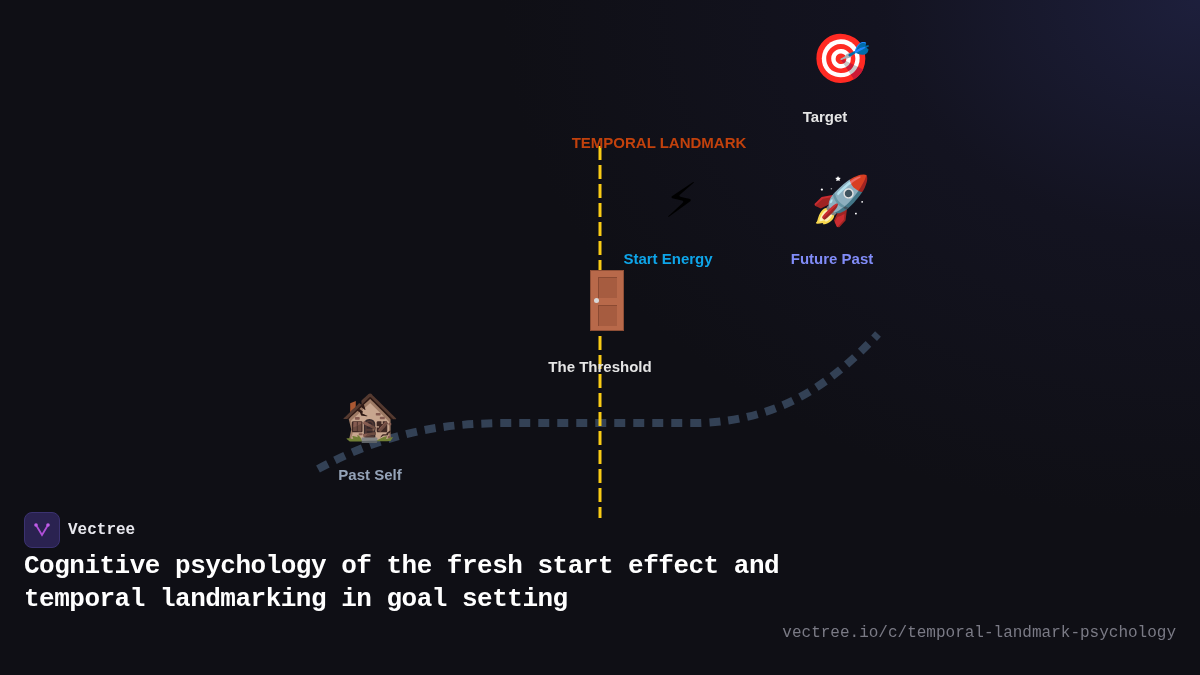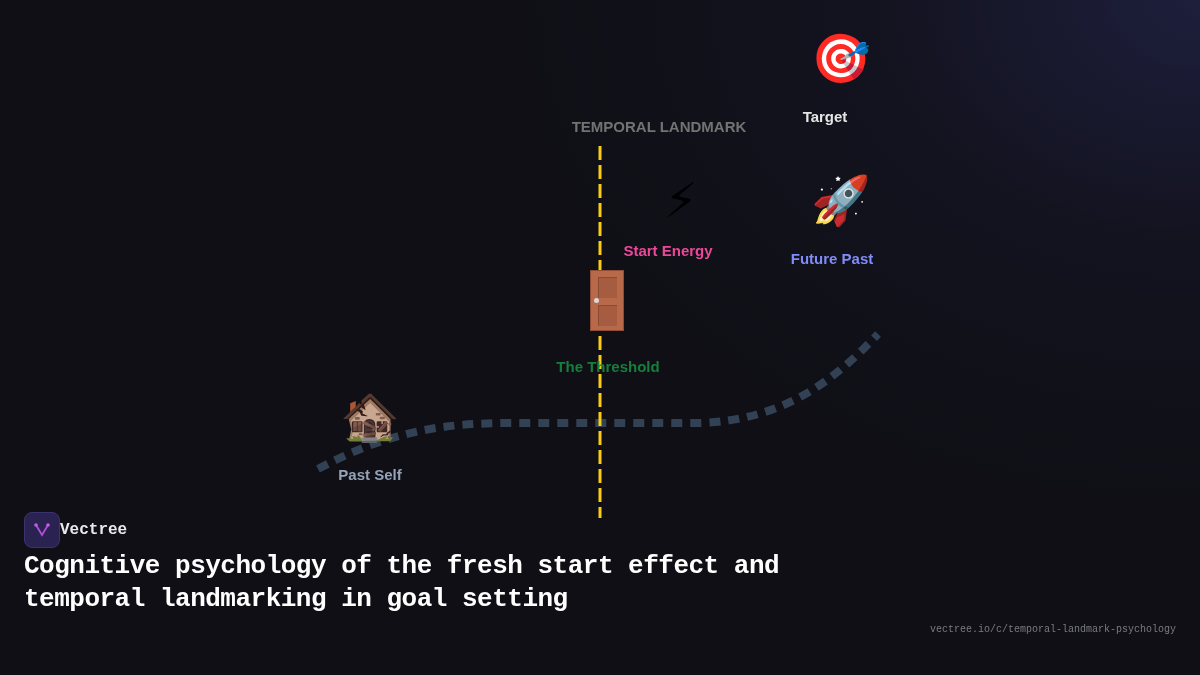--- a/index.html
+++ b/index.html
@@ -14,66 +14,66 @@
   }
   .diagram { position:absolute; left:0; top:0; width:1200px; height:675px; }
   .node-icon {
     position:absolute; font-size:48px; line-height:1; text-align:center;
     font-family:"DejaVu Sans", sans-serif; width:70px;
   }
   .node-label {
     position:absolute; font-weight:bold; font-size:15px; white-space:nowrap;
     transform:translateX(-50%);
   }
-  .brand { position:absolute; left:24px; top:512px; display:flex; align-items:center; }
+  .brand { position:absolute; left:24px; top:512px; display:flex; align-items:center; gap:8px; }
   .brand-logo {
     width:34px; height:34px; border-radius:8px; background:#2a2250;
     border:1px solid #3b3270; display:flex; align-items:center; justify-content:center;
   }
   .brand-name { font-family:"Liberation Mono", monospace; font-weight:bold; font-size:16px; color:#e8e8ee; }
   .title {
     position:absolute; left:24px; top:550px; width:860px;
     font-family:"Liberation Mono", monospace; font-weight:bold; font-size:26px;
     line-height:33px; color:#ffffff; letter-spacing:-0.5px;
   }
   .url {
     position:absolute; right:24px; top:624px;
-    font-family:"Liberation Mono", monospace; font-size:10px; color:#7a7a85;
+    font-family:"Liberation Mono", monospace; font-size:16px; color:#7a7a85;
   }
 </style>
 </head>
 <body>
 
 <div class="bg-glow"></div>
 
 <div class="diagram">
   <svg width="1200" height="675" style="position:absolute;left:0;top:0;">
 
     <path d="M318,469 C400,425 460,423 520,423 L700,423 C780,420 830,385 878,334" fill="none" stroke="#334155" stroke-width="8" stroke-dasharray="11,8"></path>
 
     <line x1="600" y1="146" x2="600" y2="518" stroke="#facc15" stroke-width="3" stroke-dasharray="14,5"></line>
   </svg>
 
-  <div class="node-label" style="left:659px; top:118px; color:#737373;">TEMPORAL LANDMARK</div>
+  <div class="node-label" style="left:659px; top:134px; color:#c2410c;">TEMPORAL LANDMARK</div>
 
   <div class="node-icon" style="left:806px; top:34px;">🎯</div>
   <div class="node-label" style="left:825px; top:108px; color:#e5e5e5;">Target</div>
 
   <div class="node-icon" style="left:646px; top:176px;">⚡</div>
-  <div class="node-label" style="left:668px; top:242px; color:#ec4899;">Start Energy</div>
+  <div class="node-label" style="left:668px; top:250px; color:#0ea5e9;">Start Energy</div>
 
   <div class="node-icon" style="left:806px; top:176px;">🚀</div>
   <div class="node-label" style="left:832px; top:250px; color:#818cf8;">Future Past</div>
 
   <div style="position:absolute; left:590px; top:270px; width:34px; height:61px; background:#b8694a; border:1px solid #8f4f36; box-sizing:border-box;">
     <div style="position:absolute; left:7px; top:6px; width:19px; height:21px; background:#a65c40; box-shadow:inset 1px 1px 0 #8b4a32;"></div>
     <div style="position:absolute; left:7px; top:34px; width:19px; height:21px; background:#a65c40; box-shadow:inset 1px 1px 0 #8b4a32;"></div>
     <div style="position:absolute; left:3px; top:27px; width:5px; height:5px; border-radius:50%; background:#d8d8d8;"></div>
   </div>
-  <div class="node-label" style="left:600px; top:358px; color:#15803d;margin-left:8px;">The Threshold</div>
+  <div class="node-label" style="left:600px; top:358px; color:#e5e5e5;">The Threshold</div>
 
   <div class="node-icon" style="left:335px; top:392px;">🏚️</div>
   <div class="node-label" style="left:354px; top:466px; color:#94a3b8;margin-left:16px;">Past Self</div>
 </div>
 
 <div class="brand">
   <div class="brand-logo">
     <svg width="20" height="20" viewBox="0 0 20 20">
       <path d="M4,5 L10,15 L16,5" fill="none" stroke="#b04fd8" stroke-width="1.8"></path>
       <circle cx="4" cy="5" r="1.8" fill="#c05ee8"></circle>

